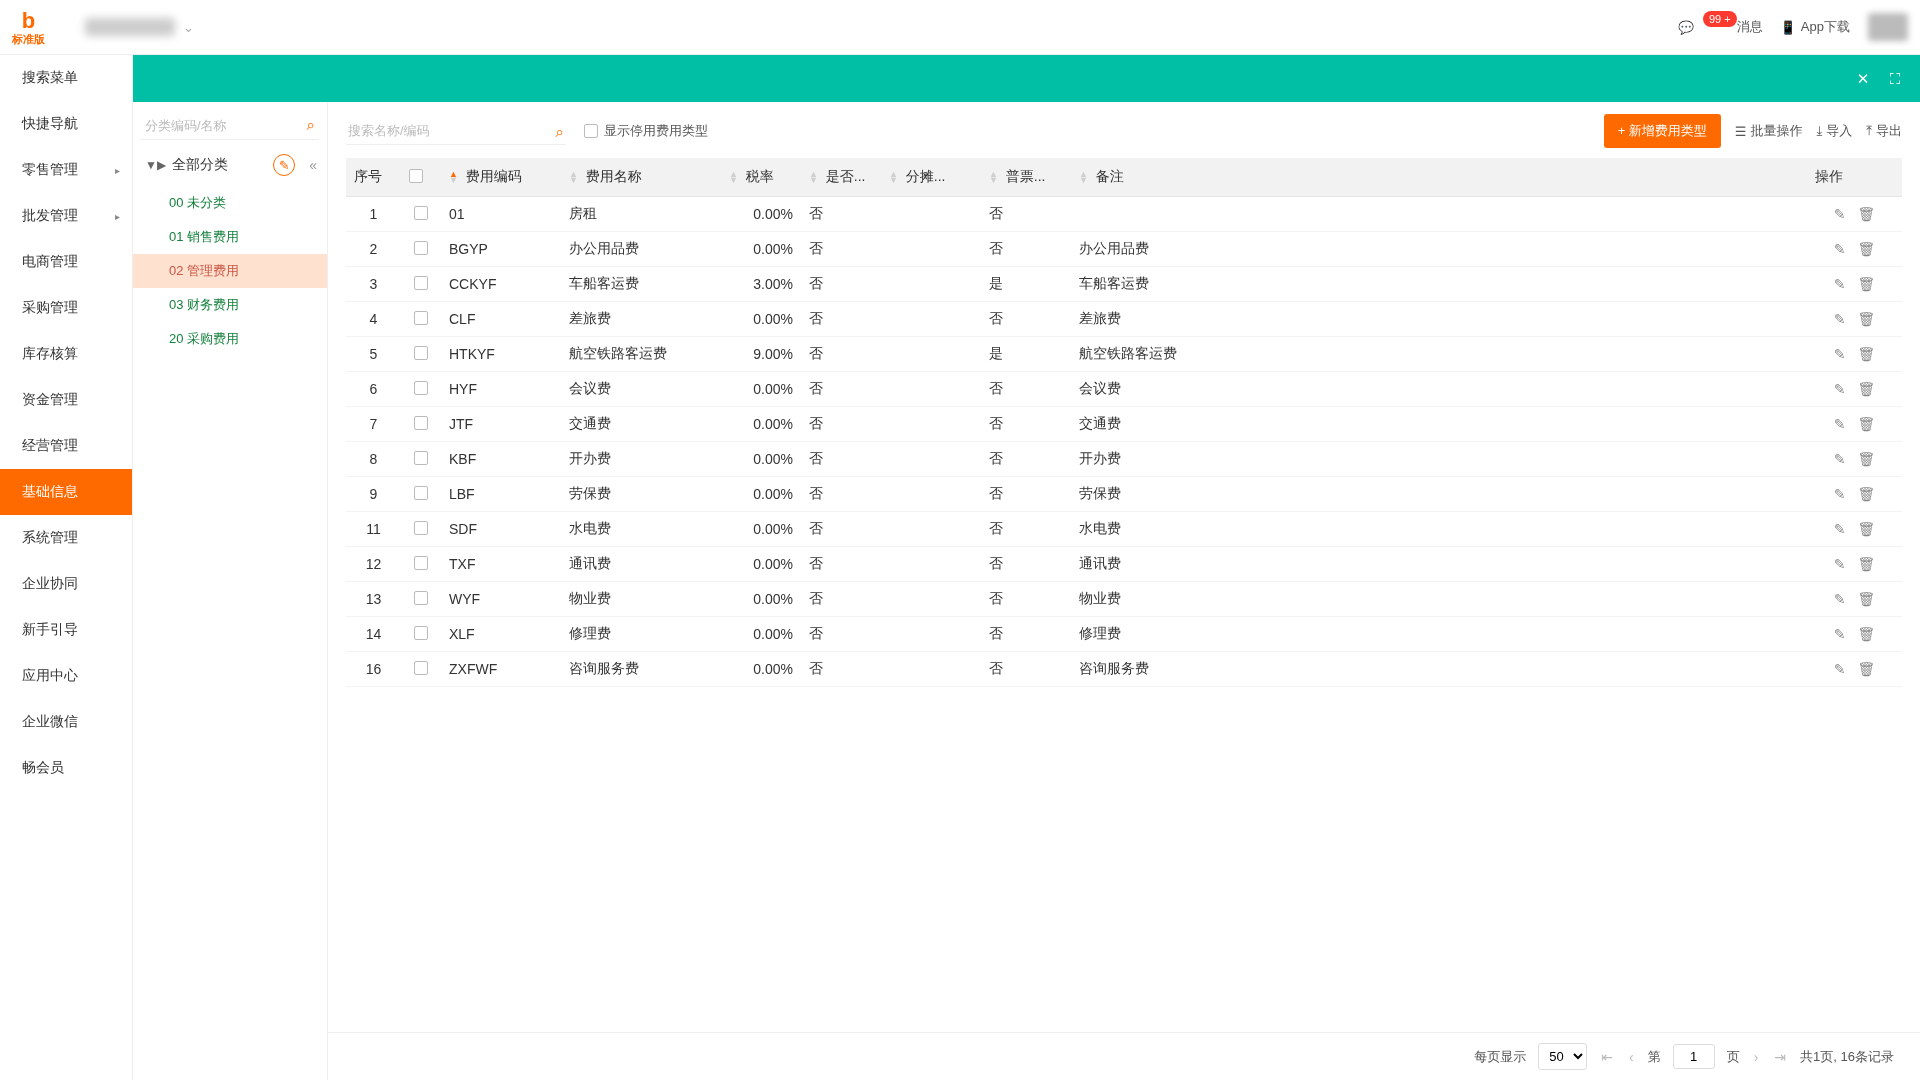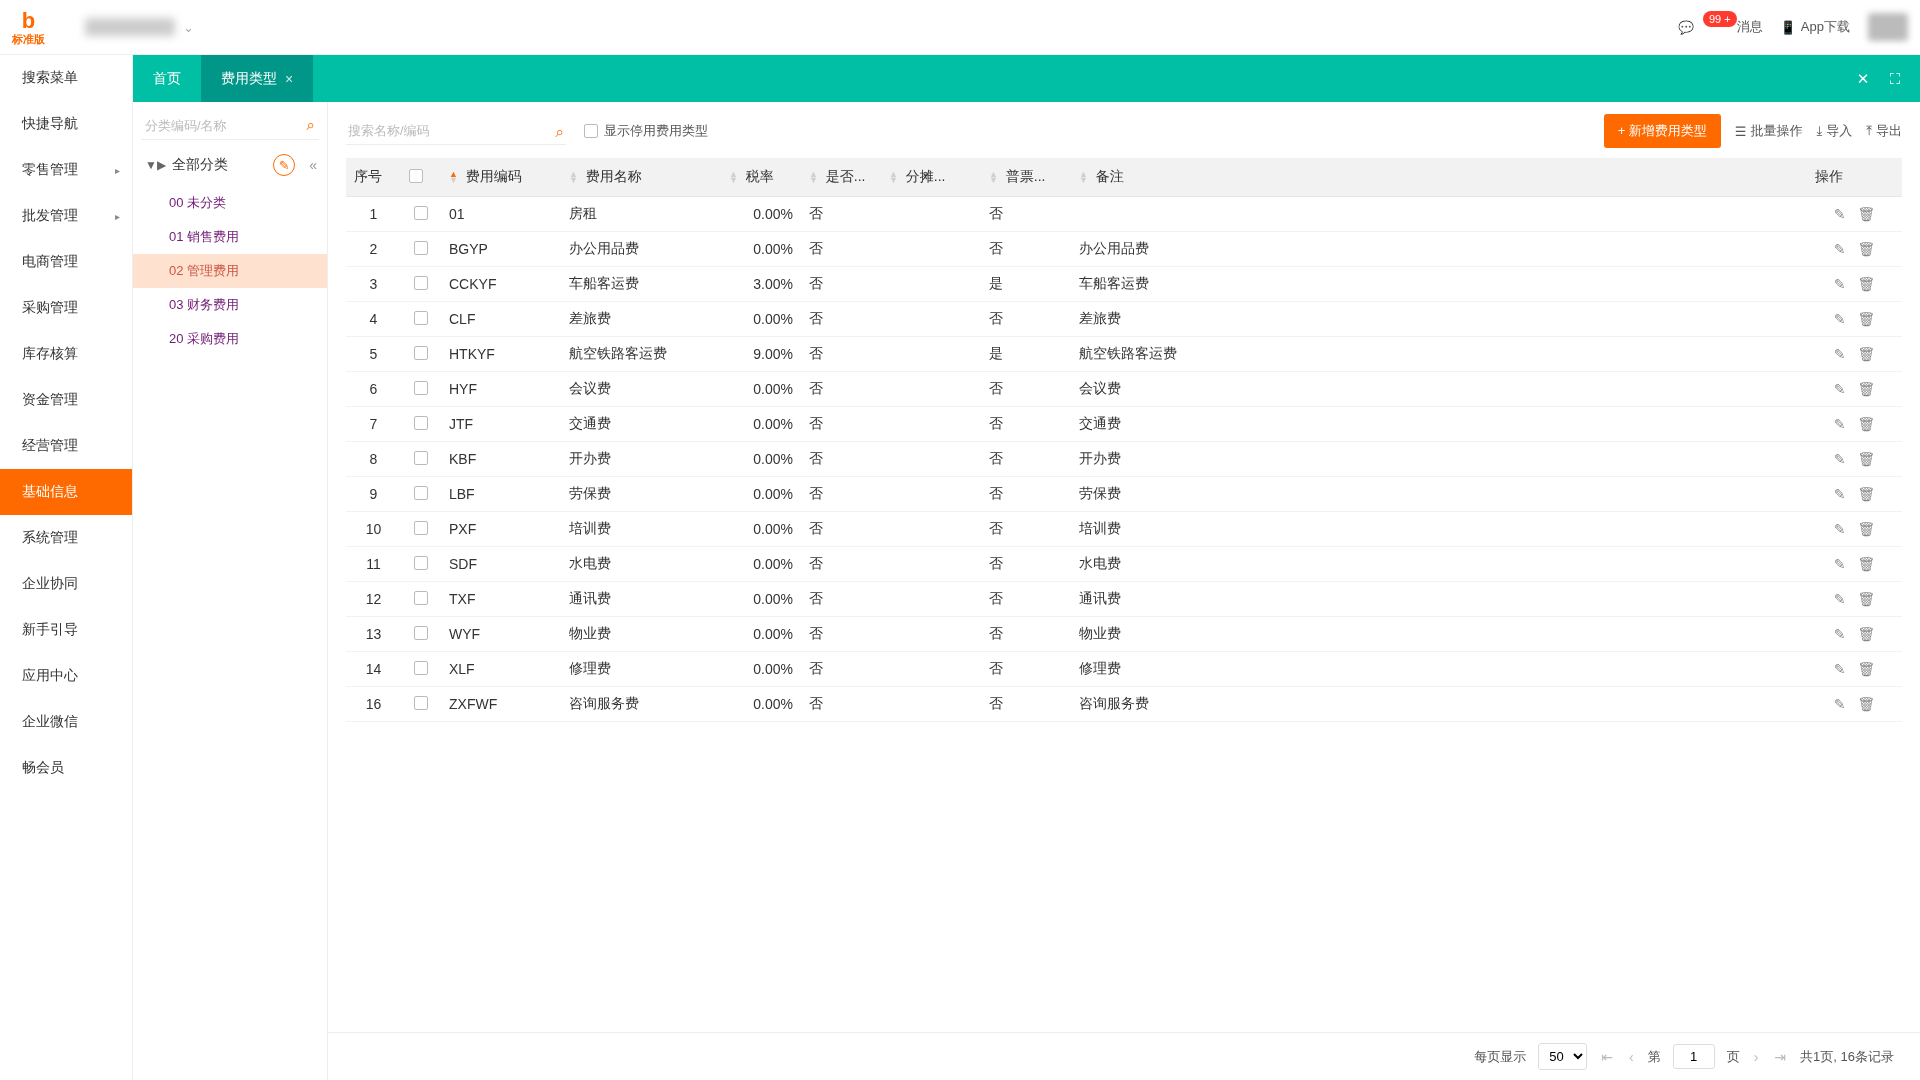--- a/index.html
+++ b/index.html
@@ -39,21 +39,21 @@
 .workspace { flex:1; display:flex; min-height:0; }
 .catpane { width: 195px; border-right:1px solid #eee; display:flex; flex-direction:column; }
 .cat-search { padding:10px 8px 6px; position:relative; }
 .cat-search input { width:100%; border:none; border-bottom:1px solid #eee; padding:6px 24px 6px 4px; font-size:13px; color:#333; outline:none; }
 .cat-search input::placeholder { color:#bbb; }
 .cat-search .sicon { position:absolute; right:12px; top:14px; color:#ff6a00; font-size:15px; }
 .cat-head { display:flex; align-items:center; gap:6px; padding:8px 10px 10px 12px; color:#333; font-size:14px; }
 .cat-head .addbtn { margin-left:auto; width:22px; height:22px; border:1px solid #ff6a00; border-radius:50%; color:#ff6a00; display:flex; align-items:center; justify-content:center; font-size:13px; cursor:pointer; }
 .cat-head .collapse { margin-left:8px; color:#999; font-size:14px; cursor:pointer; }
 .catlist { flex:1; overflow:auto; }
-.cat-item { padding:8px 8px 8px 36px; font-size:13px; color:#701a75; cursor:pointer; }
+.cat-item { padding:8px 8px 8px 36px; font-size:13px; color:#15803d; cursor:pointer; }
 .cat-item.sel { background:#ffe1cf; color:#c54; }
 
 .mainpane { flex:1; display:flex; flex-direction:column; min-width:0; }
 .toolbar { display:flex; align-items:center; padding:12px 18px 10px 18px; gap:18px; }
 .tb-search { position:relative; width:220px; }
 .tb-search input { width:100%; border:none; border-bottom:1px solid #eee; padding:6px 24px 6px 2px; font-size:13px; outline:none; }
 .tb-search input::placeholder{ color:#bbb; }
 .tb-search .sicon { position:absolute; right:2px; top:6px; color:#ff6a00; font-size:15px; }
 .chkwrap { display:flex; align-items:center; gap:6px; color:#555; font-size:13px; }
 .chkbox { width:14px; height:14px; border:1px solid #bbb; border-radius:2px; background:#fff; display:inline-block; }
@@ -134,29 +134,20 @@
       <div class="side-item">企业协同</div>
       <div class="side-item">新手引导</div>
       <div class="side-item">应用中心</div>
       <div class="side-item">企业微信</div>
       <div class="side-item">畅会员</div>
     </div>
 
   <div class="content">
 
     <div class="tabbar">
-      <div id="tabs-holder" style="display:flex; height:100%;">
-          <div class="tab">
-            <span>首页</span>
-          </div>
-          <div class="tab active">
-            <span>费用类型</span>
-            <span class="close">×</span>
-          </div>
-        </div>
       <div class="tabbar-tools">
         <span class="tool-icon">✕</span>
         <span class="tool-icon">⛶</span>
       </div>
     </div>
 
     <div class="workspace">
 
       <div class="catpane">
         <div class="cat-search">
@@ -391,37 +382,20 @@
                   <td class="col-bool2">否</td>
                   <td class="col-note">劳保费</td>
                   <td class="col-op">
                     <div class="opcell">
                       <span>✎</span>
                       <span>🗑</span>
                     </div>
                   </td>
                 </tr>
                 <tr>
-                  <td class="col-seq" style="text-align: center;">10</td>
-                  <td class="col-chk"><span class="rowchk"></span></td>
-                  <td class="col-code">PXF</td>
-                  <td class="col-name">培训费</td>
-                  <td class="col-rate" style="text-align: right;">0.00%</td>
-                  <td class="col-bool1">否</td>
-                  <td class="col-alloc"></td>
-                  <td class="col-bool2">否</td>
-                  <td class="col-note">培训费</td>
-                  <td class="col-op">
-                    <div class="opcell">
-                      <span>✎</span>
-                      <span>🗑</span>
-                    </div>
-                  </td>
-                </tr>
-                <tr>
                   <td class="col-seq" style="text-align: center;">11</td>
                   <td class="col-chk"><span class="rowchk"></span></td>
                   <td class="col-code">SDF</td>
                   <td class="col-name">水电费</td>
                   <td class="col-rate" style="text-align: right;">0.00%</td>
                   <td class="col-bool1">否</td>
                   <td class="col-alloc"></td>
                   <td class="col-bool2">否</td>
                   <td class="col-note">水电费</td>
                   <td class="col-op">

